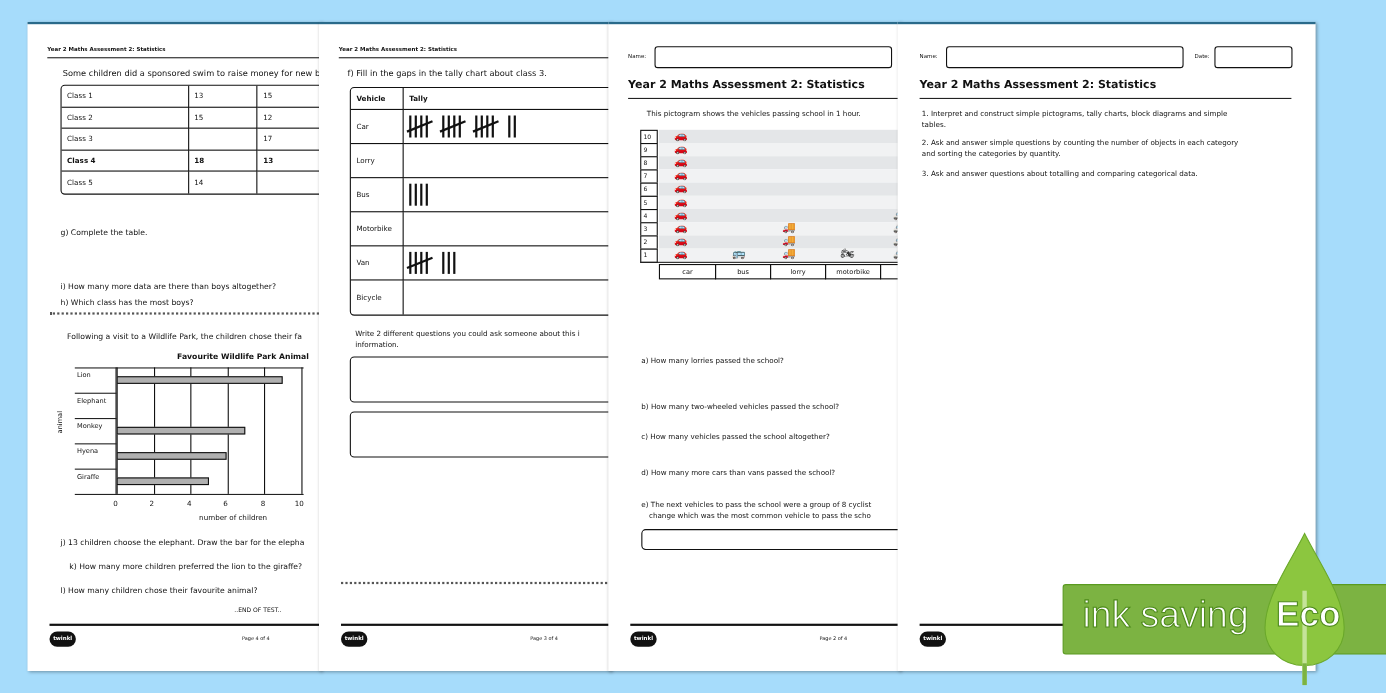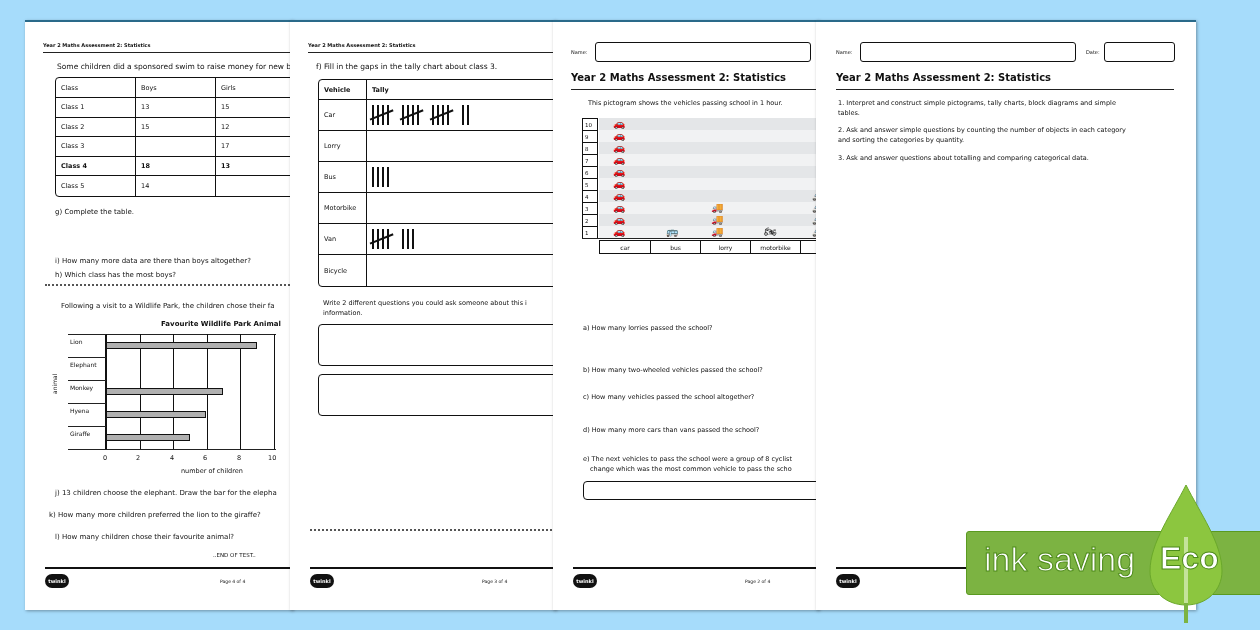--- a/index.html
+++ b/index.html
@@ -50,25 +50,20 @@
 </head>
 <body>
 
 <div class="page p4">
   <div class="small-title">Year 2 Maths Assessment 2: Statistics</div>
   <div class="hr" style="left:18px; right:0; top:30px;"></div>
   <div class="txt" style="left:32px; top:40px;">Some children did a sponsored swim to raise money for new be</div>
 
   <table class="grid" style="left:30px; top:55px; width:240px;">
     <tbody>
-        <tr style="height:20px;">
-          <td style="width:80px;">Class</td>
-          <td style="width:80px;">Boys</td>
-          <td>Girls</td>
-        </tr>
     <tr style="height:19.5px;">
           <td>Class 1</td>
           <td>13</td>
           <td>15</td>
         </tr>
     <tr style="height:19.5px;">
           <td>Class 2</td>
           <td>15</td>
           <td>12</td>
         </tr>
@@ -123,21 +118,21 @@
   <div class="cat-lbl" style="left:26px; top:372px; transform:rotate(-90deg); transform-origin:left top;">animal</div>
   <div class="tick-lbl" style="left:78px; top:432px;">0</div>
   <div class="tick-lbl" style="left:111px; top:432px;">2</div>
   <div class="tick-lbl" style="left:145px; top:432px;">4</div>
   <div class="tick-lbl" style="left:178px; top:432px;">6</div>
   <div class="tick-lbl" style="left:212px; top:432px;">8</div>
   <div class="tick-lbl" style="left:243px; top:432px;">10</div>
   <div class="tick-lbl" style="left:156px; top:445px;">number of children</div>
 
   <div class="txt" style="left:30px; top:467px; font-size:7px;">j)  13 children choose the elephant. Draw the bar for the elepha</div>
-  <div class="txt" style="left:24px; top:489px; font-size:7px;">k) How many more children preferred the lion to the giraffe?</div>
+  <div class="txt" style="left:38px; top:489px; font-size:7px;">k) How many more children preferred the lion to the giraffe?</div>
   <div class="txt" style="left:30px; top:511px; font-size:7px;">l)  How many children chose their favourite animal?</div>
   <div class="txt" style="left:188px; top:530px; font-size:5.5px;">..END OF TEST..</div>
   <div class="footer-line" style="left:20px; right:0; top:545px;"></div>
   <div class="logo" style="left:20px; top:552px;">twinkl</div>
   <div class="pagenum" style="left:195px; top:557px;">Page 4 of 4</div>
 </div>
 
 <div class="page p3">
   <div class="small-title">Year 2 Maths Assessment 2: Statistics</div>
   <div class="hr" style="left:18px; right:0; top:30px;"></div>

